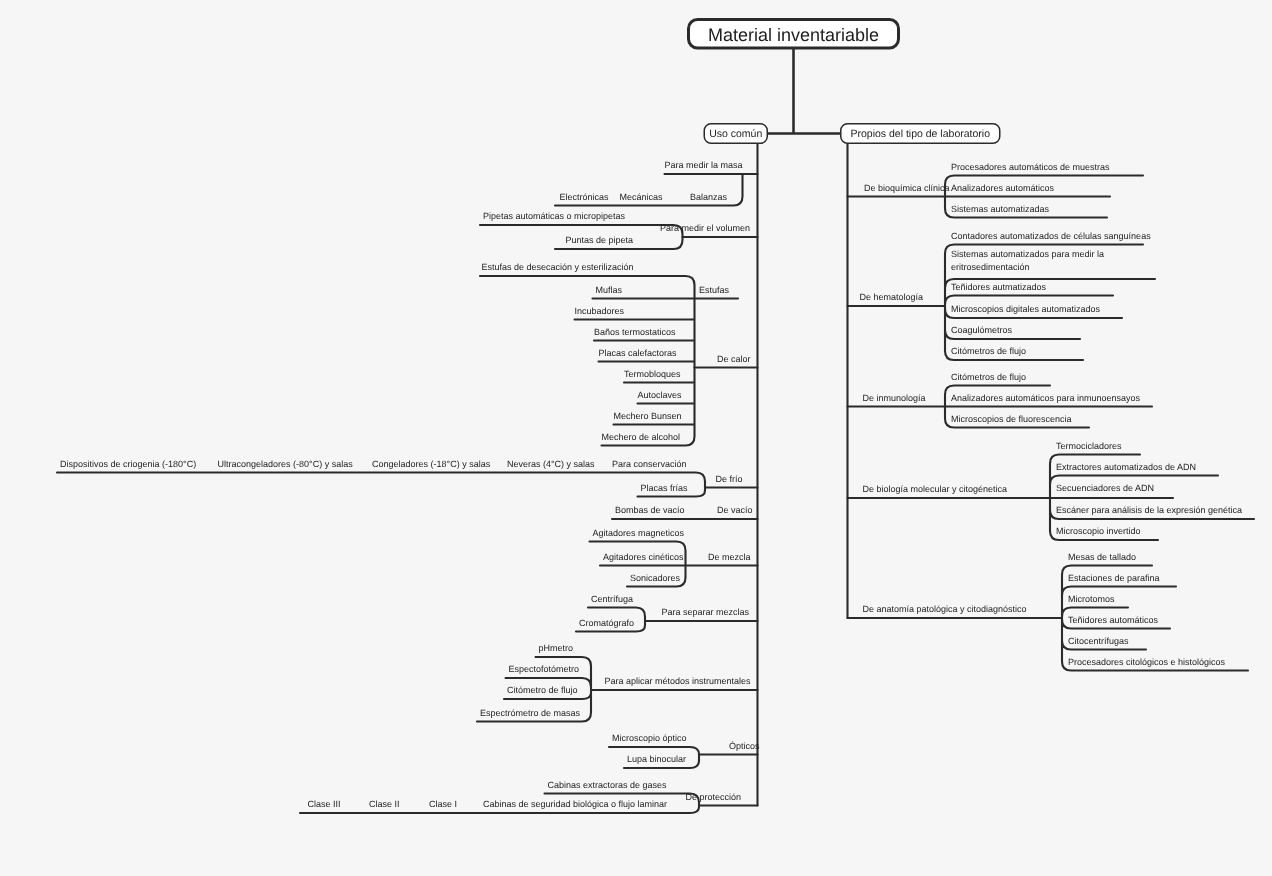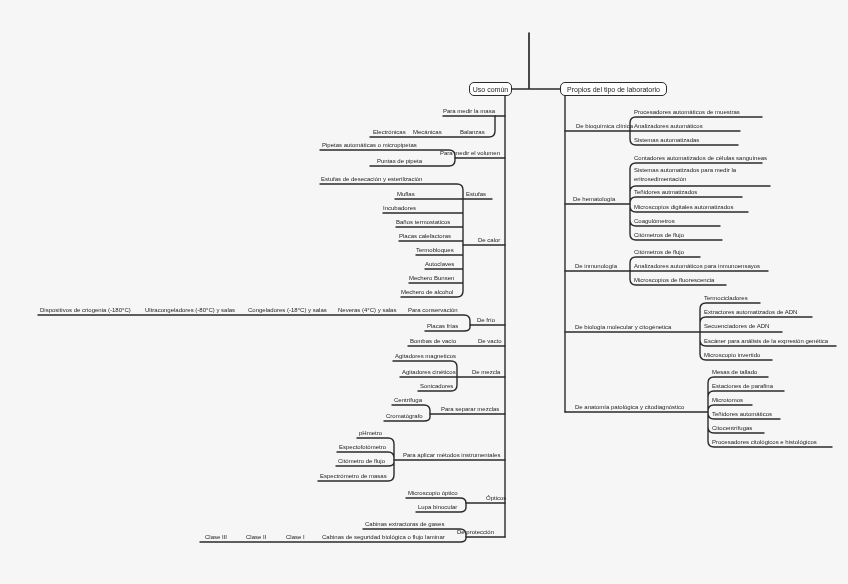--- a/index.html
+++ b/index.html
@@ -77,20 +77,21 @@
                M700,332 V354 Q700,360 706,360 H772
                M708,412 V383 Q708,377 714,377 H768
                M708,412 V397 Q708,391 714,391 H784
                M708,412 V411 Q708,405 714,405 H752
                M708,412 V413 Q708,419 714,419 H780
                M708,412 V427 Q708,433 714,433 H764
                M708,412 V441 Q708,447 714,447 H832"></path>
     </g>
   </svg>
 
+  <div class="box root" style="left:458px;top:12px;width:142px;height:21px">Material inventariable</div>
   <div class="box lvl1" style="left:469px;top:82px;width:43px;height:14px">Uso común</div>
   <div class="box lvl1" style="left:560px;top:82px;width:107px;height:14px">Propios del tipo de laboratorio</div>
 
   <span class="lbl" style="left:443px;top:108px">Para medir la masa</span>
   <span class="lbl" style="left:373px;top:129px">Electrónicas</span>
   <span class="lbl" style="left:413px;top:129px">Mecánicas</span>
   <span class="lbl" style="left:460px;top:129px">Balanzas</span>
 
   <span class="lbl" style="left:322px;top:142px">Pipetas automáticas o micropipetas</span>
   <span class="lbl" style="left:440px;top:150px">Para medir el volumen</span>

